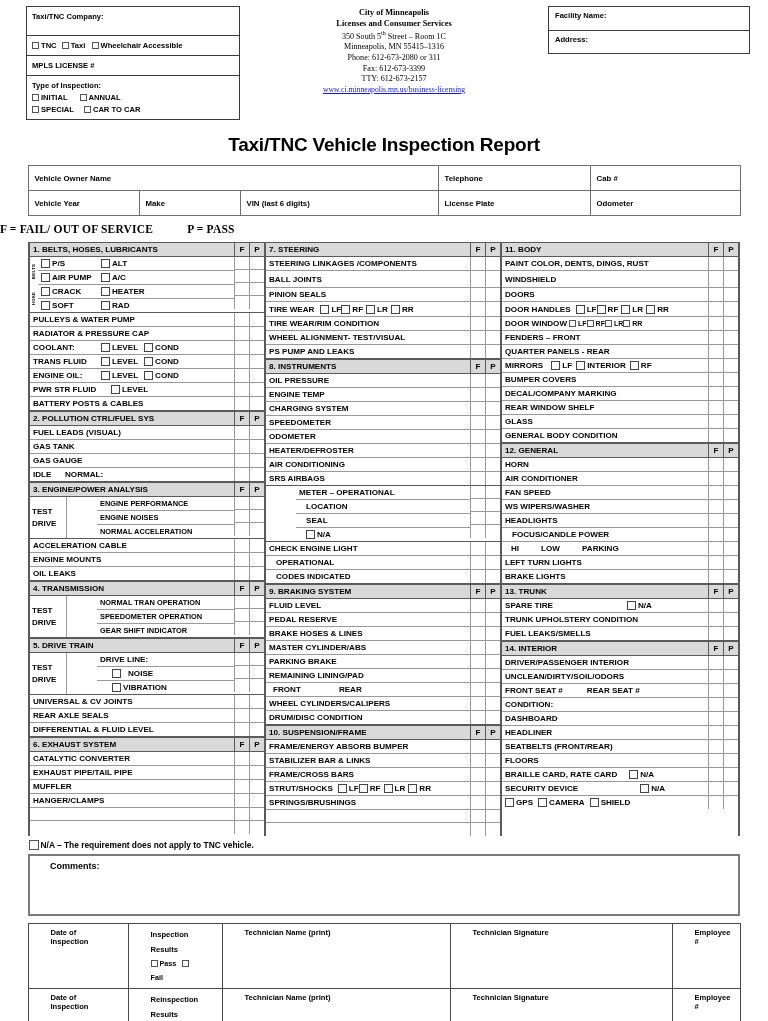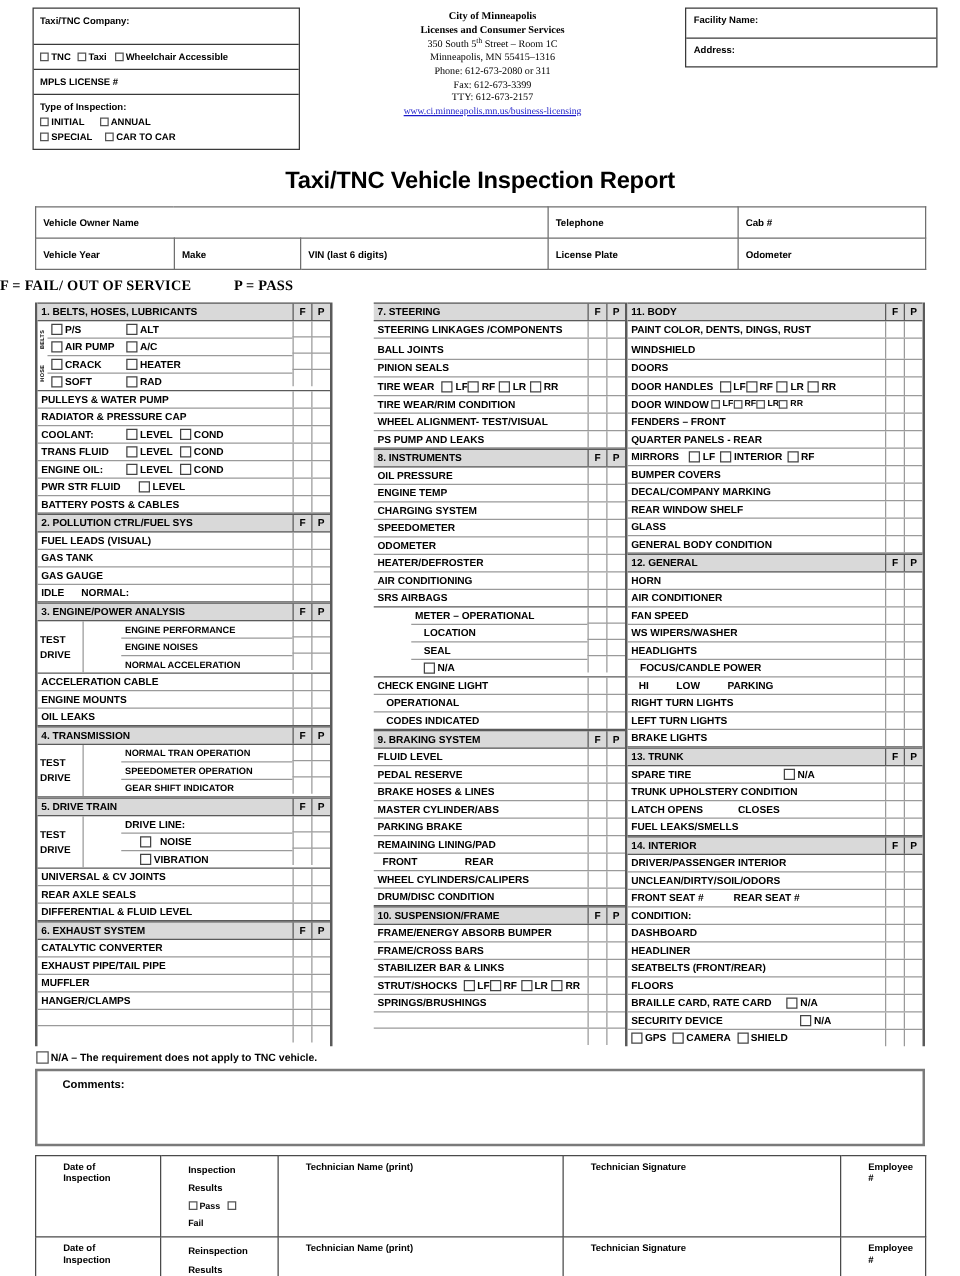--- a/index.html
+++ b/index.html
@@ -38,21 +38,21 @@
   .vt td{border:1px solid #6f6f6f;font-size:7.8px;font-weight:bold;padding:5px 6px;height:14px;vertical-align:middle;}
 
   .fp{text-align:left;font-size:11.5px;font-weight:bold;margin:7px 0 7px 0;font-family:"Liberation Serif", serif;letter-spacing:0.2px;}
   .fp span{display:inline-block;}
   .fp .gap{width:34px;}
 
   
   .grid{width:712px;margin:0 auto;display:flex;border-left:2px solid #5a5a5a;box-sizing:border-box;}
   .col{display:flex;flex-direction:column;border-right:2px solid #5a5a5a;box-sizing:border-box;}
   .col.c1{width:236px;}
-  .col.c2{width:236px;padding-left:33px;}
+  .col.c2{width:236px;}
   .col.c3{width:238px;}
 
   .row{display:flex;border-bottom:1px solid #9a9a9a;box-sizing:border-box;min-height:13px;}
   .row.sec{background:#d9d9d9;border-bottom:1px solid #5a5a5a;border-top:1px solid #5a5a5a;}
   .row.thick{border-bottom:1px solid #5a5a5a;}
   .lbl{flex:1;font-size:8.1px;font-weight:bold;padding:1px 2px 1px 3px;line-height:11px;display:flex;align-items:center;overflow:hidden;white-space:nowrap;}
   .lbl.sm{font-size:7.4px;}
   .lbl.ind{padding-left:10px;}
   .fcell,.pcell{width:15px;border-left:1px solid #9a9a9a;box-sizing:border-box;font-size:8.1px;font-weight:bold;display:flex;align-items:center;justify-content:center;}
   .row.sec .fcell,.row.sec .pcell{border-left:1px solid #5a5a5a;}
@@ -688,26 +688,26 @@
           <div class="lbl">10. SUSPENSION/FRAME</div>
           <div class="fcell">F</div>
           <div class="pcell">P</div>
         </div>
       <div class="row">
           <div class="lbl">FRAME/ENERGY ABSORB BUMPER</div>
           <div class="fcell"></div>
           <div class="pcell"></div>
         </div>
       <div class="row">
+          <div class="lbl">STABILIZER BAR &amp; LINKS</div>
+          <div class="fcell"></div>
+          <div class="pcell"></div>
+        </div>
+      <div class="row">
           <div class="lbl">FRAME/CROSS BARS</div>
-          <div class="fcell"></div>
-          <div class="pcell"></div>
-        </div>
-      <div class="row">
-          <div class="lbl">STABILIZER BAR &amp; LINKS</div>
           <div class="fcell"></div>
           <div class="pcell"></div>
         </div>
       <div class="row">
           <div class="lbl">
             <span>STRUT/SHOCKS</span>
             <span class="cb lg" style="margin-left:5px"></span>
             <span>LF</span>
             <span class="cb lg"></span>
             <span>RF</span>
@@ -874,25 +874,20 @@
       <div class="row">
           <div class="lbl">
             <span style="margin-left:6px">HI</span>
             <span style="margin-left:22px">LOW</span>
             <span style="margin-left:22px">PARKING</span>
           </div>
           <div class="fcell"></div>
           <div class="pcell"></div>
         </div>
       <div class="row">
-          <div class="lbl">RIGHT TURN LIGHTS</div>
-          <div class="fcell"></div>
-          <div class="pcell"></div>
-        </div>
-      <div class="row">
           <div class="lbl">LEFT TURN LIGHTS</div>
           <div class="fcell"></div>
           <div class="pcell"></div>
         </div>
       <div class="row thick">
           <div class="lbl">BRAKE LIGHTS</div>
           <div class="fcell"></div>
           <div class="pcell"></div>
         </div>
 
@@ -905,28 +900,20 @@
           <div class="lbl">
             <span>SPARE TIRE</span>
             <span class="cb lg" style="margin-left:74px"></span>
             <span>N/A</span>
           </div>
           <div class="fcell"></div>
           <div class="pcell"></div>
         </div>
       <div class="row">
           <div class="lbl">TRUNK UPHOLSTERY CONDITION</div>
-          <div class="fcell"></div>
-          <div class="pcell"></div>
-        </div>
-      <div class="row">
-          <div class="lbl">
-            <span>LATCH OPENS</span>
-            <span style="margin-left:28px">CLOSES</span>
-          </div>
           <div class="fcell"></div>
           <div class="pcell"></div>
         </div>
       <div class="row thick">
           <div class="lbl">FUEL LEAKS/SMELLS</div>
           <div class="fcell"></div>
           <div class="pcell"></div>
         </div>
 
       <div class="row sec">

